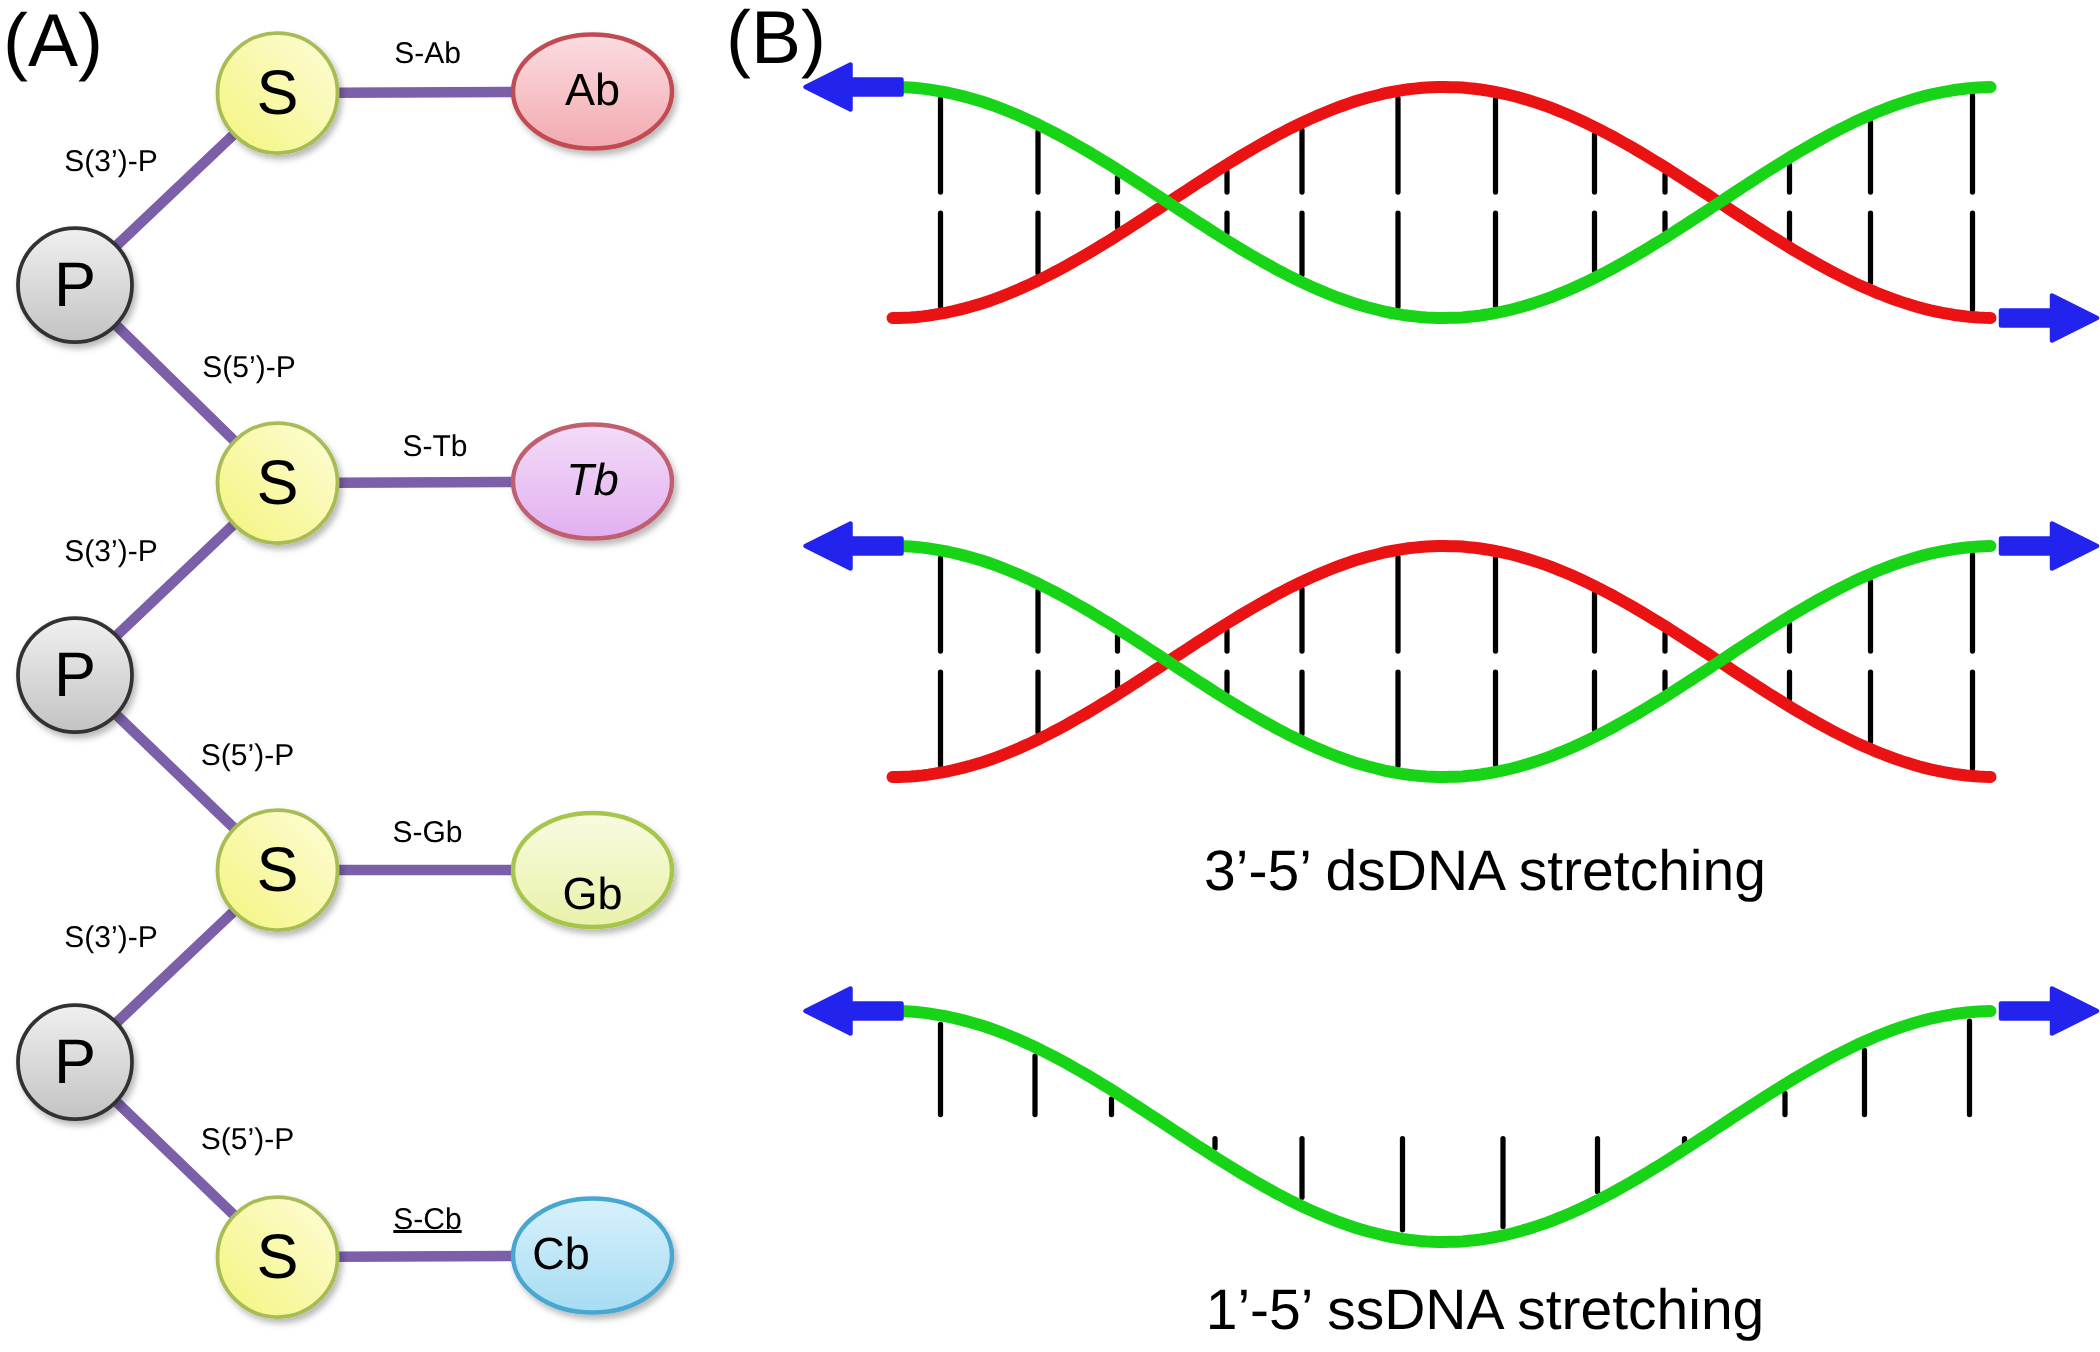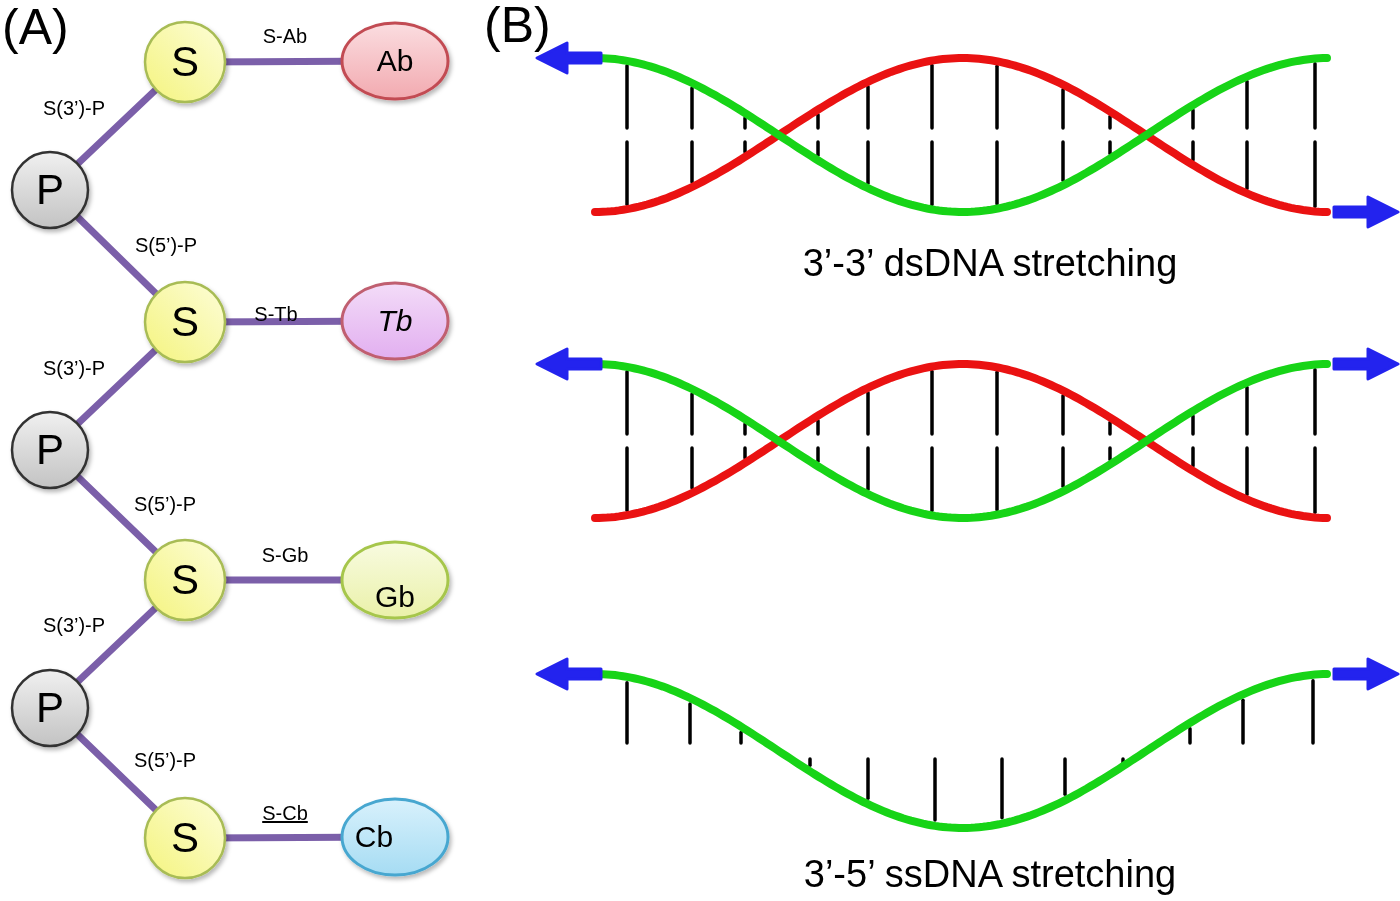--- a/index.html
+++ b/index.html
@@ -157,23 +157,23 @@
   <div class="lbl n-label" style="left: 50px; top: 708px;">P</div>
   <div class="lbl n-label" style="left: 185px; top: 838px;">S</div>
   <div class="lbl base-label" style="left: 395px; top: 61px;">Ab</div>
   <div class="lbl base-label" style="left: 395px; top: 321px; font-style: italic;">Tb</div>
   <div class="lbl base-label" style="left: 395px; top: 597px;">Gb</div>
   <div class="lbl base-label" style="left: 374px; top: 837px;">Cb</div>
 
   <div class="lbl bond-label" style="left: 285px; top: 36px;">S-Ab</div>
   <div class="lbl bond-label" style="left: 74px; top: 108px;">S(3’)-P</div>
   <div class="lbl bond-label" style="left: 166px; top: 245px;">S(5’)-P</div>
-  <div class="lbl bond-label" style="left: 276px; top: 298px; margin-top: 16px;">S-Tb</div>
+  <div class="lbl bond-label" style="left: 290px; top: 298px;">S-Tb</div>
   <div class="lbl bond-label" style="left: 74px; top: 368px;">S(3’)-P</div>
   <div class="lbl bond-label" style="left: 165px; top: 504px;">S(5’)-P</div>
   <div class="lbl bond-label" style="left: 285px; top: 555px;">S-Gb</div>
   <div class="lbl bond-label" style="left: 74px; top: 625px;">S(3’)-P</div>
   <div class="lbl bond-label" style="left: 165px; top: 760px;">S(5’)-P</div>
   <div class="lbl bond-label" style="left: 285px; top: 813px; text-decoration: underline;">S-Cb</div>
 
-  <div class="lbl b-title" style="left: 990px; top: 263px;">3’-3’ dsDNA stretching</div>
-  <div class="lbl b-title" style="left: 990px; top: 874px;">3’-5’ ssDNA stretching</div>
+  <div class="lbl b-title" style="left: 990px; top: 581px;">3’-5’ dsDNA stretching</div>
+  <div class="lbl b-title" style="left: 990px; top: 874px;">1’-5’ ssDNA stretching</div>
 </div>
 
 </body></html>

